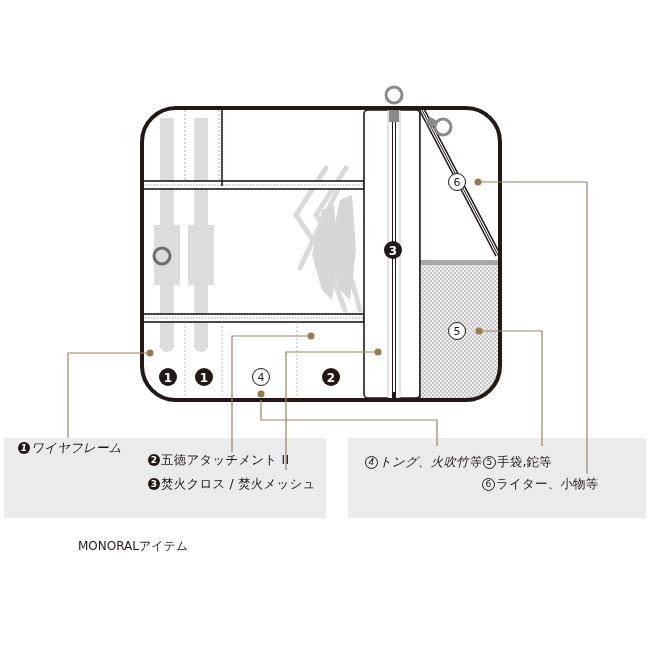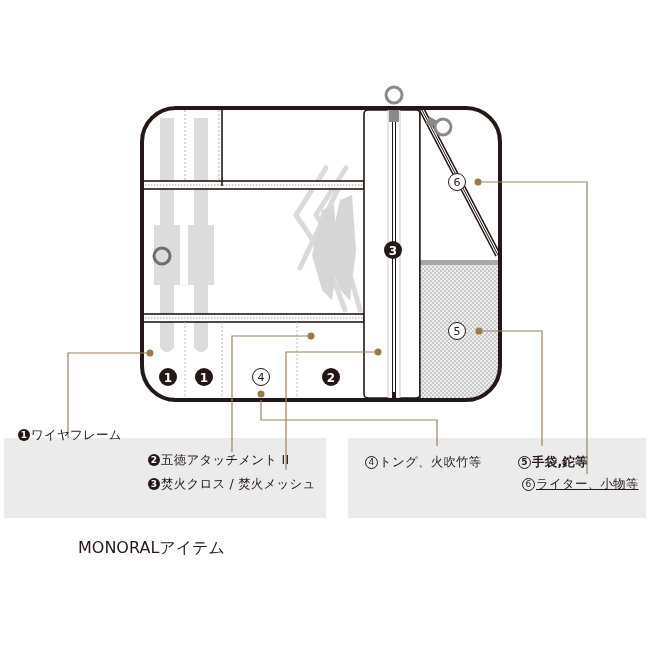--- a/index.html
+++ b/index.html
@@ -8,21 +8,21 @@
     .stage { position: absolute; left: 0; top: 0; width: 650px; height: 650px; }
     svg.diagram { position: absolute; left: 0; top: 0; }
     .panel { position: absolute; background: #ebebeb; }
     .panel-left { left: 4px; top: 438px; width: 322px; height: 80px; }
     .panel-right { left: 348px; top: 438px; width: 298px; height: 80px; }
     .legend { position: absolute; font-size: 12.5px; color: #231815; white-space: nowrap; letter-spacing: 0.2px; }
     .badge { display: inline-block; width: 12px; height: 12px; border-radius: 50%; background: #231815; color: #fff;
              font-size: 9px; font-weight: bold; line-height: 12px; text-align: center; margin-right: 1px; vertical-align: 1px; }
     .ring { display: inline-block; width: 11px; height: 11px; border-radius: 50%; border: 1px solid #231815; color: #231815;
             font-size: 9px; line-height: 11px; text-align: center; margin-right: 1px; vertical-align: 1px; }
-    .caption { position: absolute; font-size: 16px; color: #231815; white-space: nowrap; }
+    .caption { position: absolute; font-size: 12px; color: #231815; white-space: nowrap; }
   </style>
 </head>
 <body>
 
 <div class="stage">
 
   <div class="panel panel-left"></div>
   <div class="panel panel-right"></div>
 
   <svg class="diagram" width="650" height="650" viewBox="0 0 650 650">
@@ -150,35 +150,35 @@
         <circle cx="457" cy="331" r="8.5" fill="#ffffff" stroke="#231815" stroke-width="1"></circle>
         <text x="457" y="335" fill="#231815">5</text>
       </g>
       <g>
         <circle cx="457" cy="182" r="8.5" fill="#ffffff" stroke="#231815" stroke-width="1"></circle>
         <text x="457" y="186" fill="#231815">6</text>
       </g>
     </g>
   </svg>
 
-  <div class="legend" style="left:18px; top:427px;">
+  <div class="legend" style="left:18px; top:440px;font-style:italic;">
     <span class="badge">1</span><span>ワイヤフレーム</span>
   </div>
   <div class="legend" style="left:148px; top:452px;">
     <span class="badge">2</span><span>五徳アタッチメント II</span>
   </div>
   <div class="legend" style="left:136px; top:476px;margin-left:12px;">
     <span class="badge">3</span><span>焚火クロス / 焚火メッシュ</span>
   </div>
 
-  <div class="legend" style="left:365px; top:454px;">
+  <div class="legend" style="left:365px; top:454px;font-style:italic;">
     <span class="ring">4</span><span>トング、火吹竹等</span>
   </div>
-  <div class="legend" style="left:518px; top:454px;font-weight:bold;">
+  <div class="legend" style="left:483px; top:454px;">
     <span class="ring">5</span><span>手袋,鉈等</span>
   </div>
-  <div class="legend" style="left:522px; top:476px;text-decoration:underline;">
+  <div class="legend" style="left:482px; top:476px;">
     <span class="ring">6</span><span>ライター、小物等</span>
   </div>
 
   <div class="caption" style="left:78px; top:538px;">MONORALアイテム</div>
 
 </div>
 
 </body></html>

